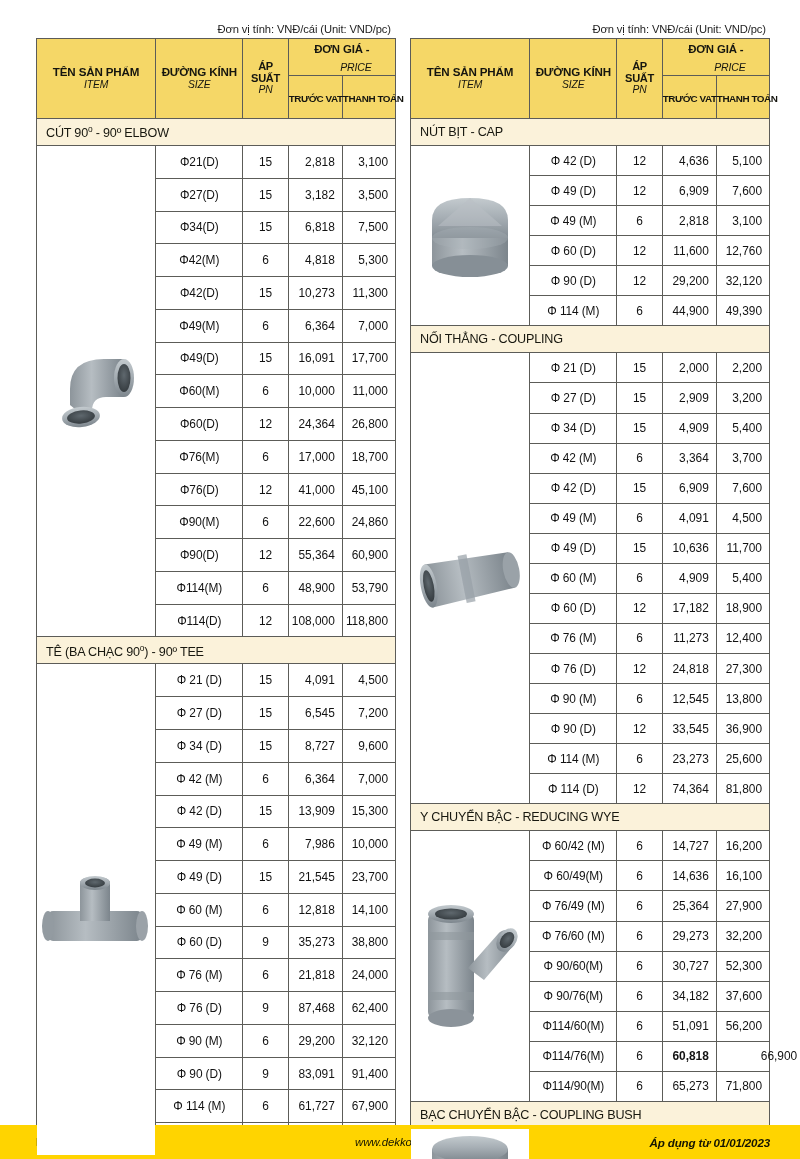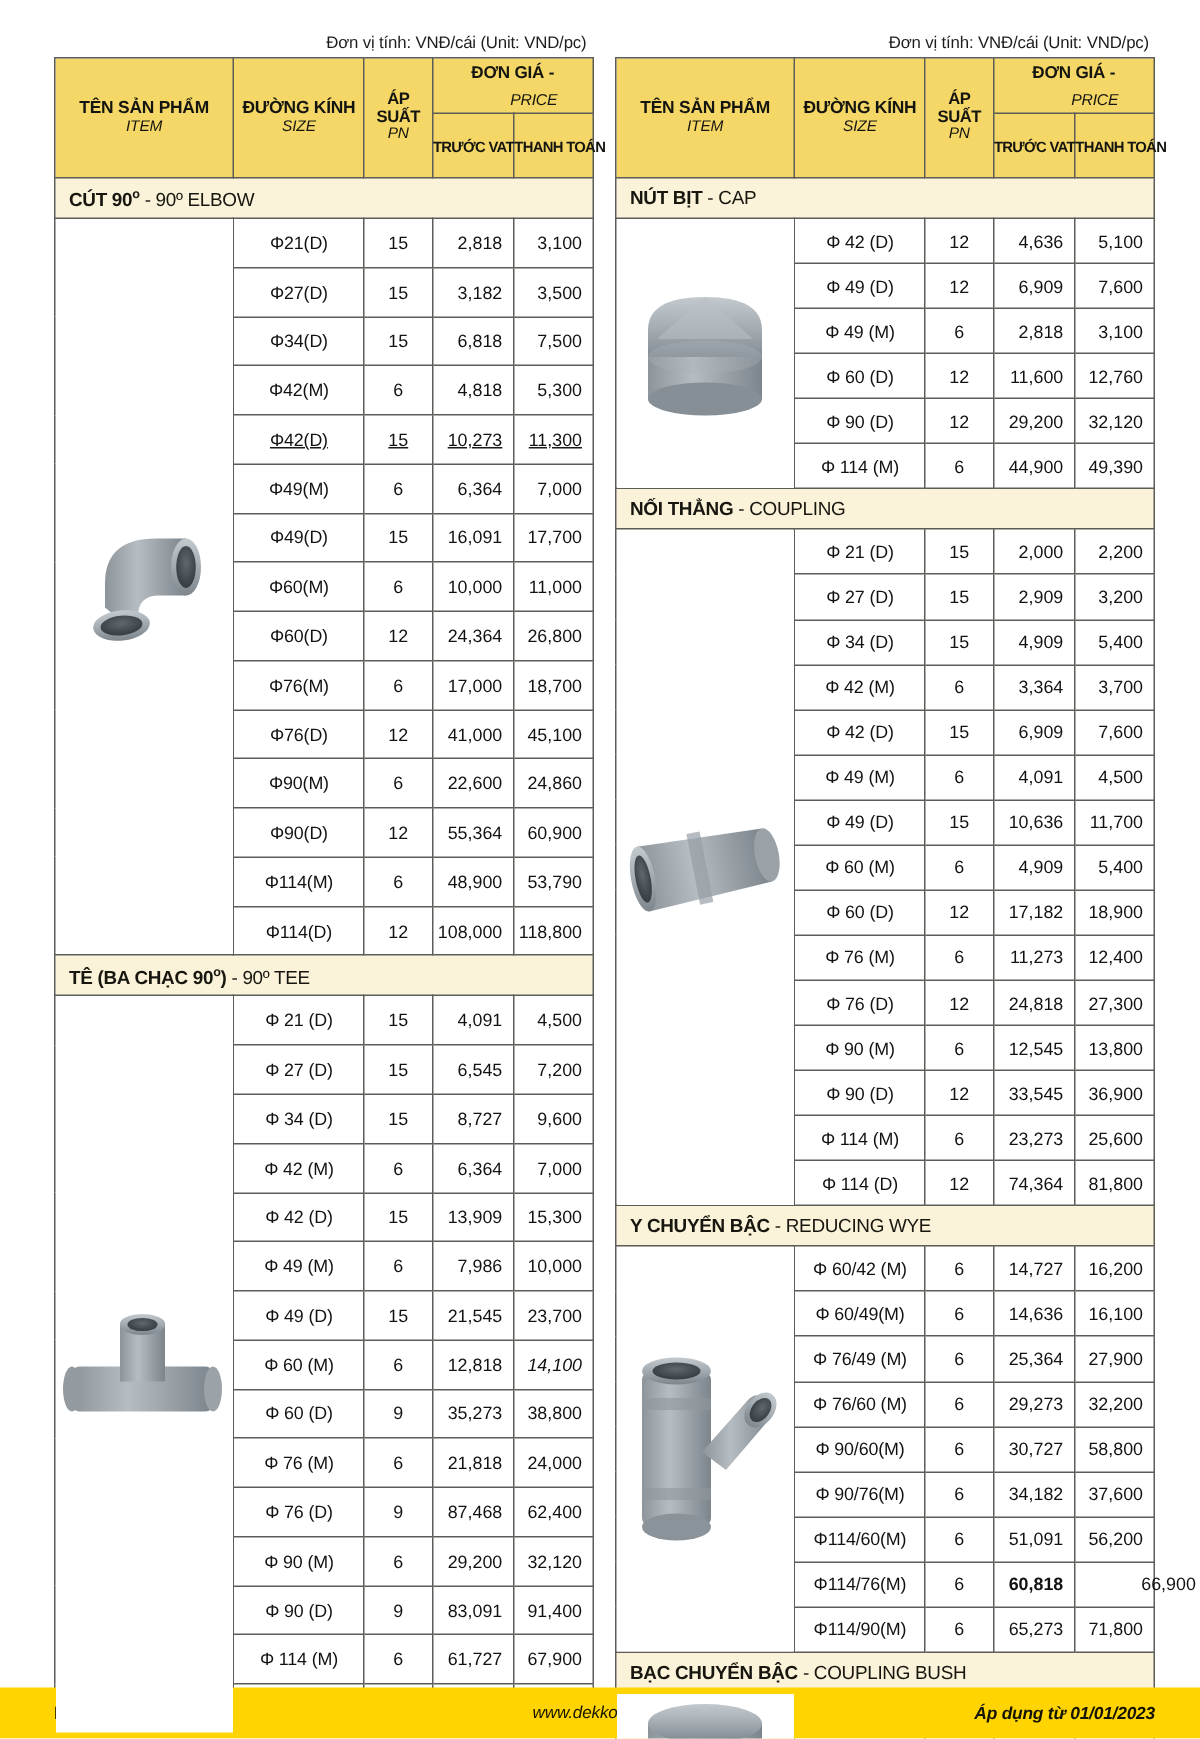--- a/index.html
+++ b/index.html
@@ -97,21 +97,21 @@
   
   .sect td{
     background:#FBF2DA;
     height:26px;
     padding:0 0 0 9px;
     font-size:12.6px;
     letter-spacing:-0.2px;
     color:#17170f;
     white-space:nowrap;
   }
-  .sect b{font-weight:bold;margin-top:20px;}
+  .sect b{font-weight:normal;margin-top:20px;}
   .sect .en{font-weight:normal;margin-top:28px;}
   .sup{font-size:8.4px;vertical-align:super;}
 
   
   td.size{
     text-align:center;
     font-size:11.9px;
     letter-spacing:-0.1px;
     color:#121212;
     white-space:nowrap;
@@ -257,21 +257,21 @@
             <td class="pn" style="height: 31.7667px;">15</td>
             <td class="money" style="height: 31.7667px;">6,818</td>
             <td class="money" style="height: 31.7667px;">7,500</td>
           </tr>
           <tr style="height: 31.7667px;">
             <td class="size" style="height: 31.7667px;">Φ42(M)</td>
             <td class="pn" style="height: 31.7667px;">6</td>
             <td class="money" style="height: 31.7667px;">4,818</td>
             <td class="money" style="height: 31.7667px;">5,300</td>
           </tr>
-          <tr style="height: 31.7667px; text-decoration: underline;">
+          <tr style="height: 31.7667px;">
             <td class="size" style="height: 31.7667px;">Φ42(D)</td>
             <td class="pn" style="height: 31.7667px;">15</td>
             <td class="money" style="height: 31.7667px;">10,273</td>
             <td class="money" style="height: 31.7667px;">11,300</td>
           </tr>
           <tr style="height: 31.7667px;">
             <td class="size" style="height: 31.7667px;">Φ49(M)</td>
             <td class="pn" style="height: 31.7667px;">6</td>
             <td class="money" style="height: 31.7667px;">6,364</td>
             <td class="money" style="height: 31.7667px;">7,000</td>
@@ -402,21 +402,21 @@
           <tr style="height: 31.7667px;">
             <td class="size" style="height: 31.7667px;">Φ 49 (D)</td>
             <td class="pn" style="height: 31.7667px;">15</td>
             <td class="money" style="height: 31.7667px;">21,545</td>
             <td class="money" style="height: 31.7667px;">23,700</td>
           </tr>
           <tr style="height: 31.7667px;">
             <td class="size" style="height: 31.7667px;">Φ 60 (M)</td>
             <td class="pn" style="height: 31.7667px;">6</td>
             <td class="money" style="height: 31.7667px;">12,818</td>
-            <td class="money" style="height: 31.7667px; font-style: italic;">14,100</td>
+            <td class="money" style="height: 31.7667px;">14,100</td>
           </tr>
           <tr style="height: 31.7667px;">
             <td class="size" style="height: 31.7667px;">Φ 60 (D)</td>
             <td class="pn" style="height: 31.7667px;">9</td>
             <td class="money" style="height: 31.7667px;">35,273</td>
             <td class="money" style="height: 31.7667px; margin-top: 24px;">38,800</td>
           </tr>
           <tr style="height: 31.7667px;">
             <td class="size" style="height: 31.7667px;">Φ 76 (M)</td>
             <td class="pn" style="height: 31.7667px;">6</td>
@@ -740,21 +740,21 @@
           <tr style="height: 29.0645px;">
             <td class="size" style="height: 29.0645px;">Φ 76/60 (M)</td>
             <td class="pn" style="height: 29.0645px;">6</td>
             <td class="money" style="height: 29.0645px;">29,273</td>
             <td class="money" style="height: 29.0645px;">32,200</td>
           </tr>
           <tr style="height: 29.0645px;">
             <td class="size" style="height: 29.0645px;">Φ 90/60(M)</td>
             <td class="pn" style="height: 29.0645px;">6</td>
             <td class="money" style="height: 29.0645px;">30,727</td>
-            <td class="money" style="height: 29.0645px;">58,800</td>
+            <td class="money" style="height: 29.0645px;">52,300</td>
           </tr>
           <tr style="height: 29.0645px;">
             <td class="size" style="height: 29.0645px;">Φ 90/76(M)</td>
             <td class="pn" style="height: 29.0645px;">6</td>
             <td class="money" style="height: 29.0645px;">34,182</td>
             <td class="money" style="height: 29.0645px;">37,600</td>
           </tr>
           <tr style="height: 29.0645px;">
             <td class="size" style="height: 29.0645px;">Φ114/60(M)</td>
             <td class="pn" style="height: 29.0645px;">6</td>

